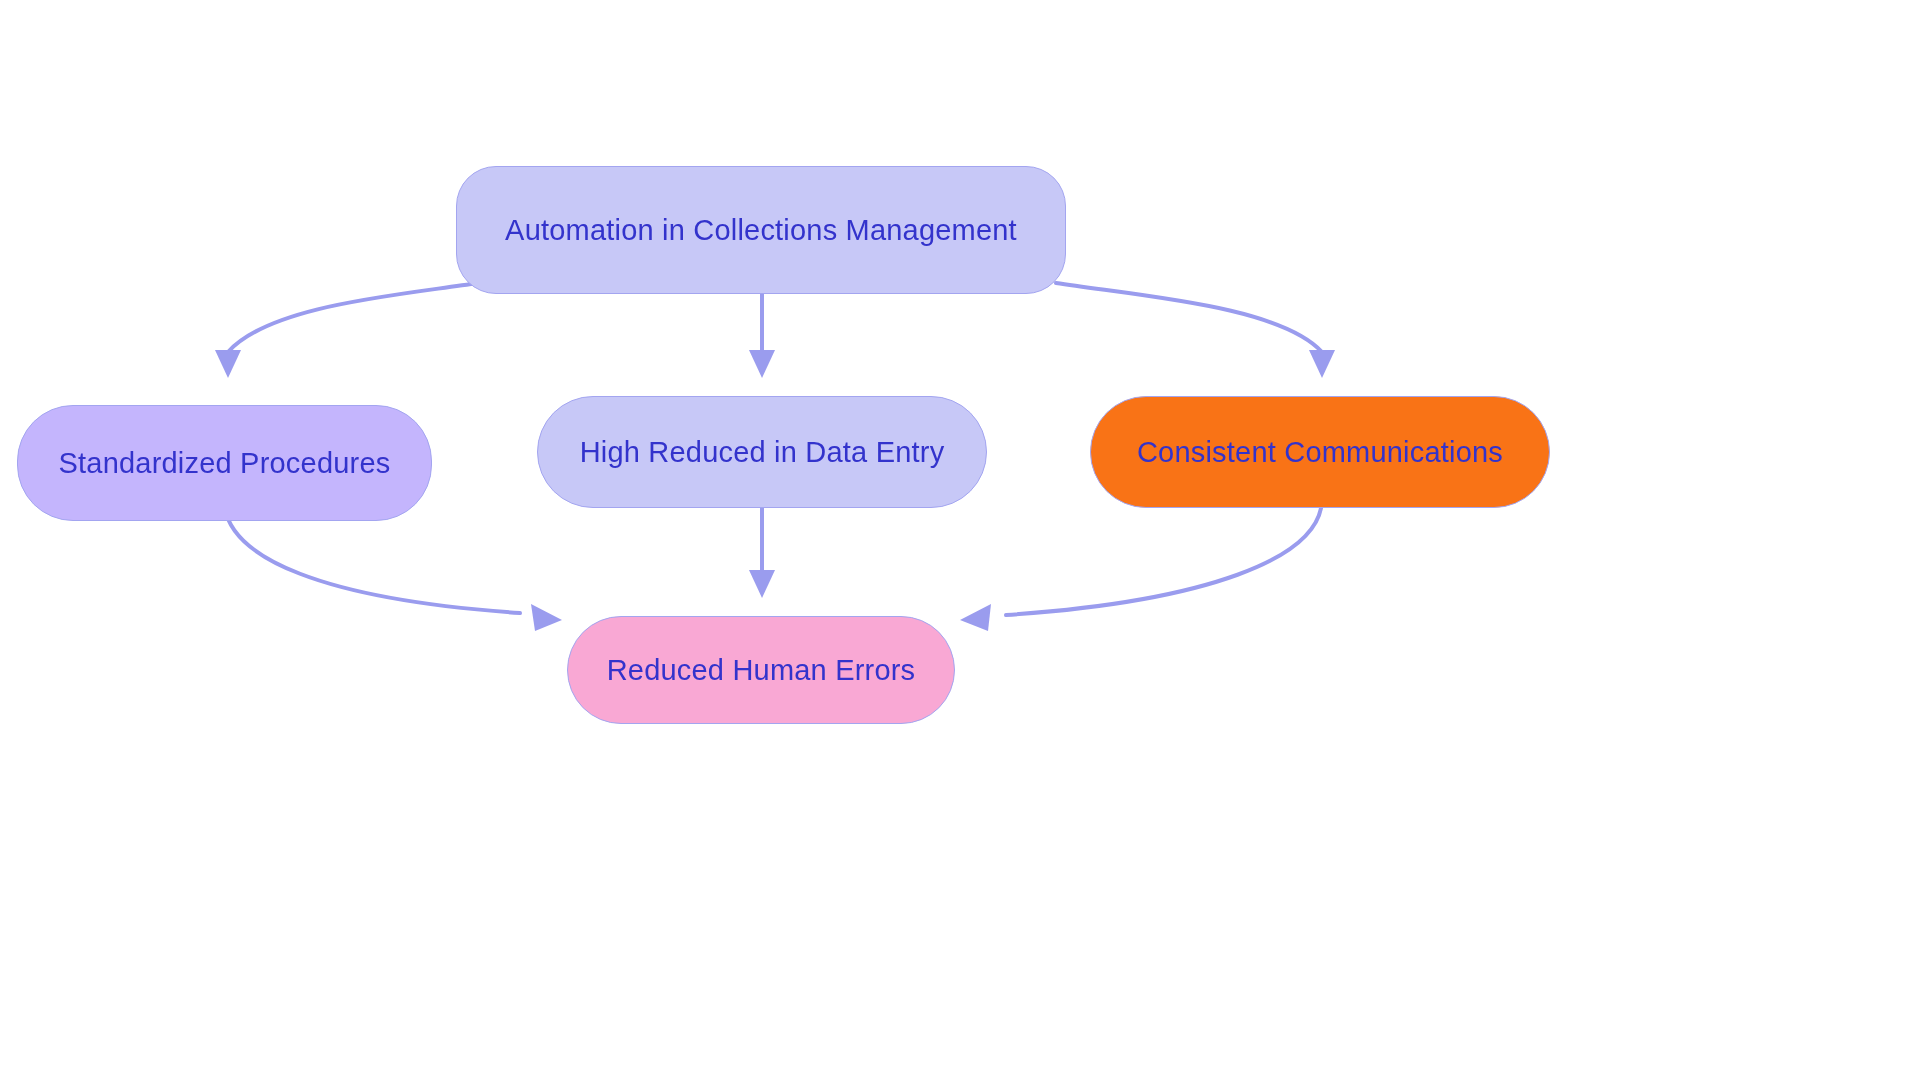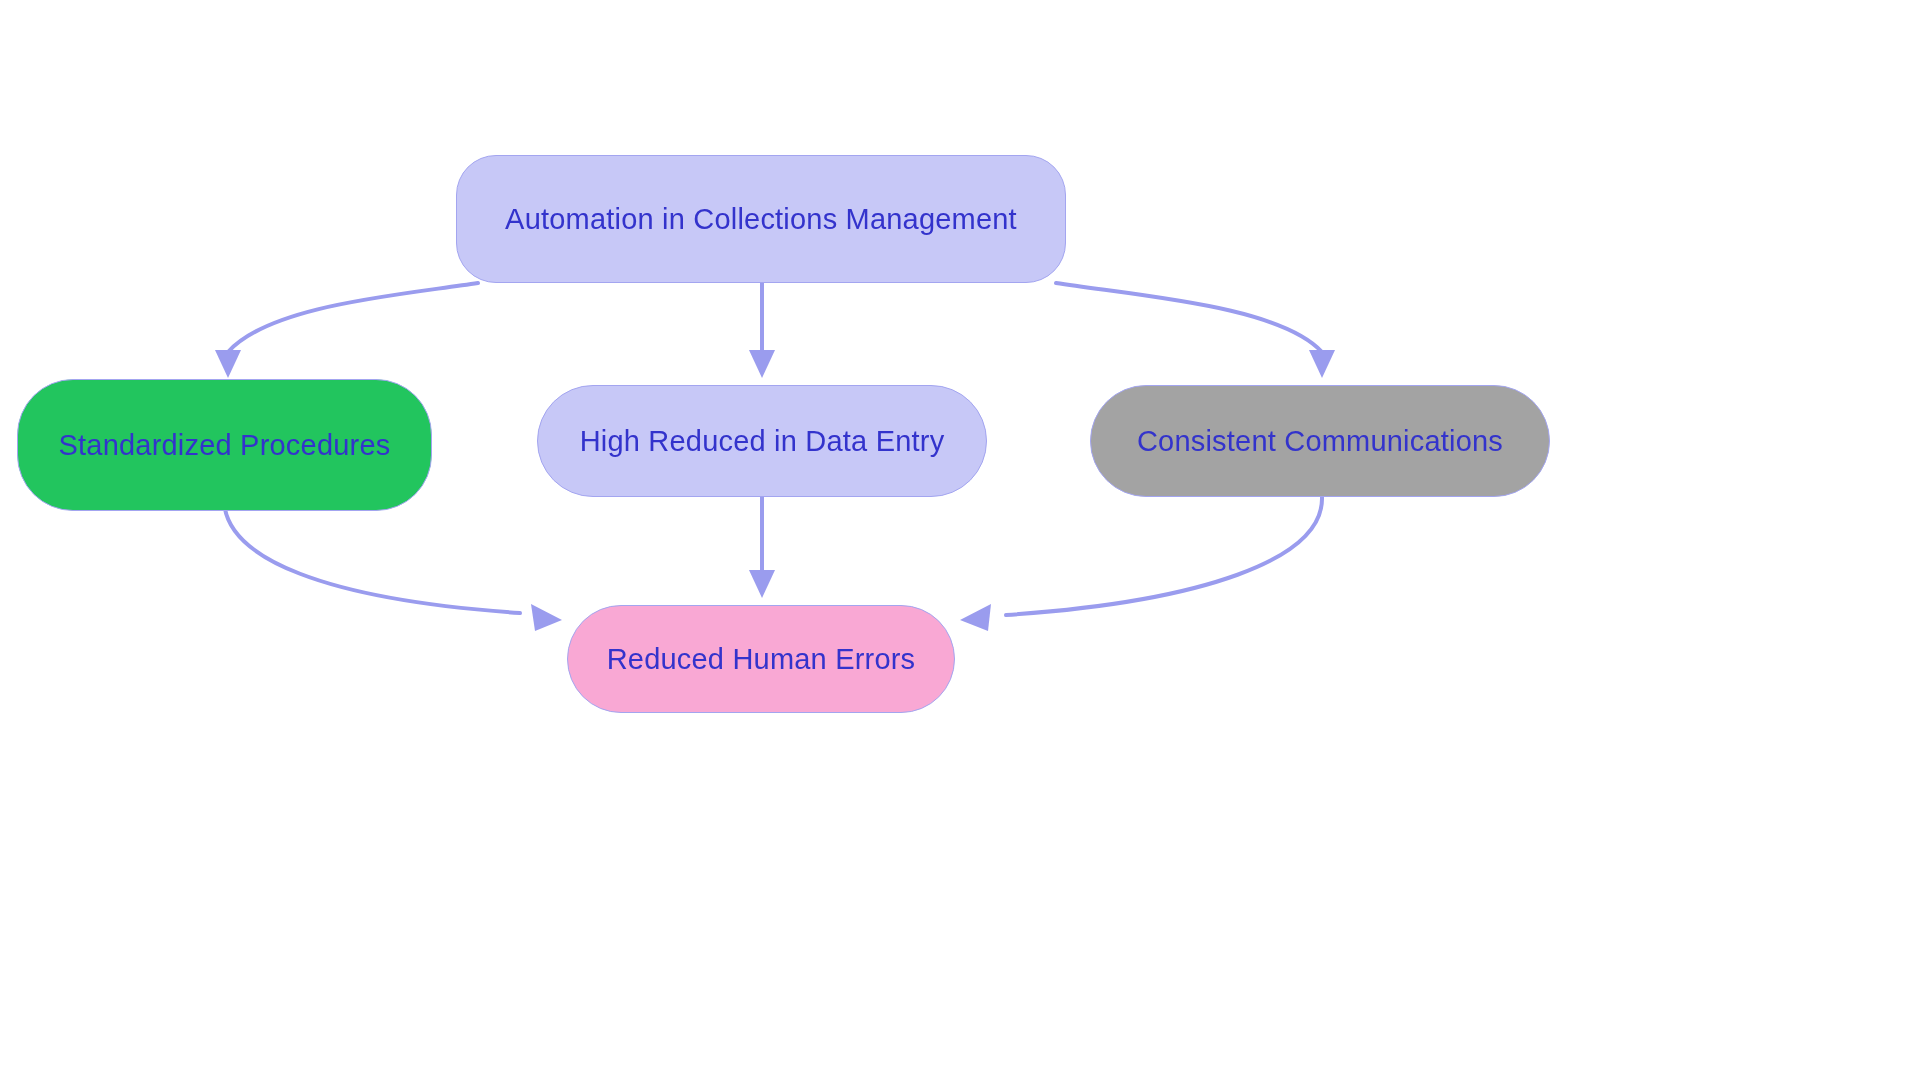--- a/index.html
+++ b/index.html
@@ -30,20 +30,21 @@
     position: absolute;
     box-sizing: border-box;
     background: #c7c8f7;
     border: 1.6px solid #a3a5f0;
     display: flex;
     align-items: center;
     justify-content: center;
     color: #3333cc;
     letter-spacing: 0.2px;
     white-space: nowrap;
+    margin-top: 11px;
   }
   .node-label {
     color: #3333cc;
     font-weight: 400;
   }
 </style>
 </head>
 <body>
 
 <div id="flow-canvas">
@@ -72,27 +73,27 @@
       <g>
         <path d="M 1322 497 C 1324 560, 1200 602, 1006 615" fill="none" stroke="#9a9cee" stroke-width="4" stroke-linecap="round"></path>
         <path d="M 960 620 L 991 604 L 988 631 Z" fill="#9a9cee"></path>
       </g>
     </svg>
 
   <div id="node-layer">
       <div class="node" style="left: 456px; top: 155px; width: 610px; height: 128px; border-radius: 40px; background: rgb(199, 200, 247); border-color: rgb(163, 165, 240);">
         <span class="node-label" style="font-size: 29px; color: rgb(51, 51, 204);">Automation in Collections Management</span>
       </div>
-      <div class="node" style="left: 17px; top: 379px; width: 415px; height: 132px; border-radius: 56px; background: #22c55e; border-color: rgb(163, 165, 240);">
+      <div class="node" style="left: 17px; top: 394px; width: 415px; height: 116px; border-radius: 56px; background: #c4b5fd; border-color: rgb(163, 165, 240);">
         <span class="node-label" style="font-size: 29px; color: rgb(51, 51, 204);">Standardized Procedures</span>
       </div>
       <div class="node" style="left: 537px; top: 385px; width: 450px; height: 112px; border-radius: 56px; background: rgb(199, 200, 247); border-color: rgb(163, 165, 240);">
         <span class="node-label" style="font-size: 29px; color: rgb(51, 51, 204);">High Reduced in Data Entry</span>
       </div>
-      <div class="node" style="left: 1090px; top: 385px; width: 460px; height: 112px; border-radius: 56px; background: #a3a3a3; border-color: rgb(163, 165, 240);">
+      <div class="node" style="left: 1090px; top: 385px; width: 460px; height: 112px; border-radius: 56px; background: #f97316; border-color: rgb(163, 165, 240);">
         <span class="node-label" style="font-size: 29px; color: rgb(51, 51, 204);">Consistent Communications</span>
       </div>
       <div class="node" style="left: 567px; top: 605px; width: 388px; height: 108px; border-radius: 54px; background: #f9a8d4; border-color: rgb(163, 165, 240);">
         <span class="node-label" style="font-size: 29px; color: rgb(51, 51, 204);">Reduced Human Errors</span>
       </div>
     </div>
 
 </div>
 
 </body></html>

